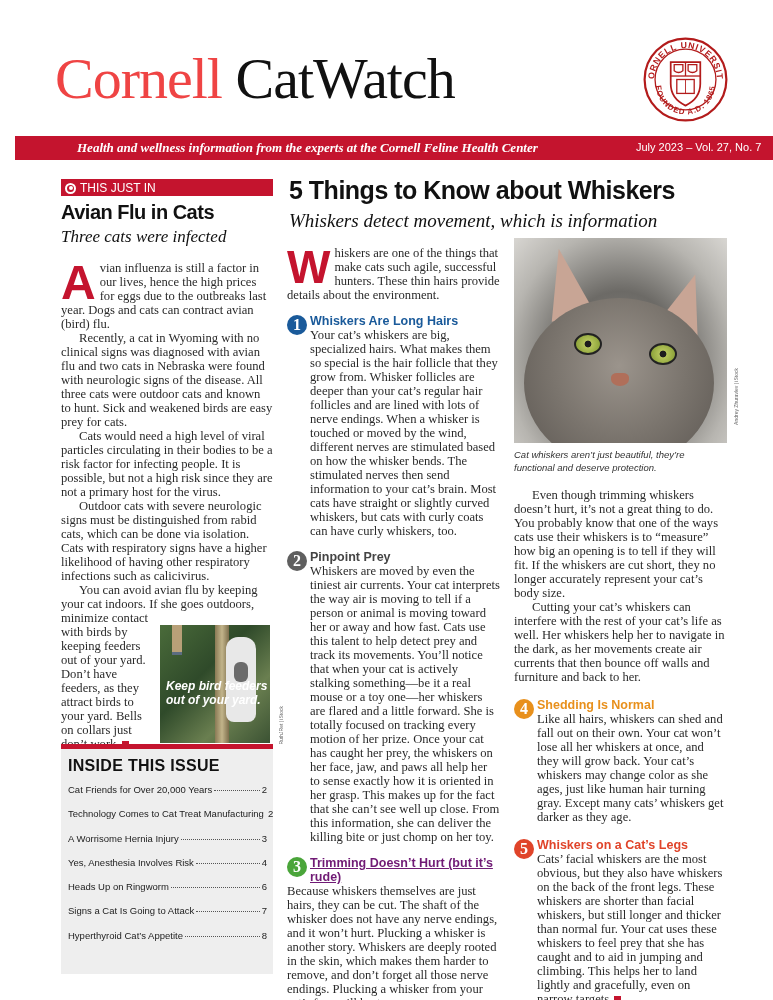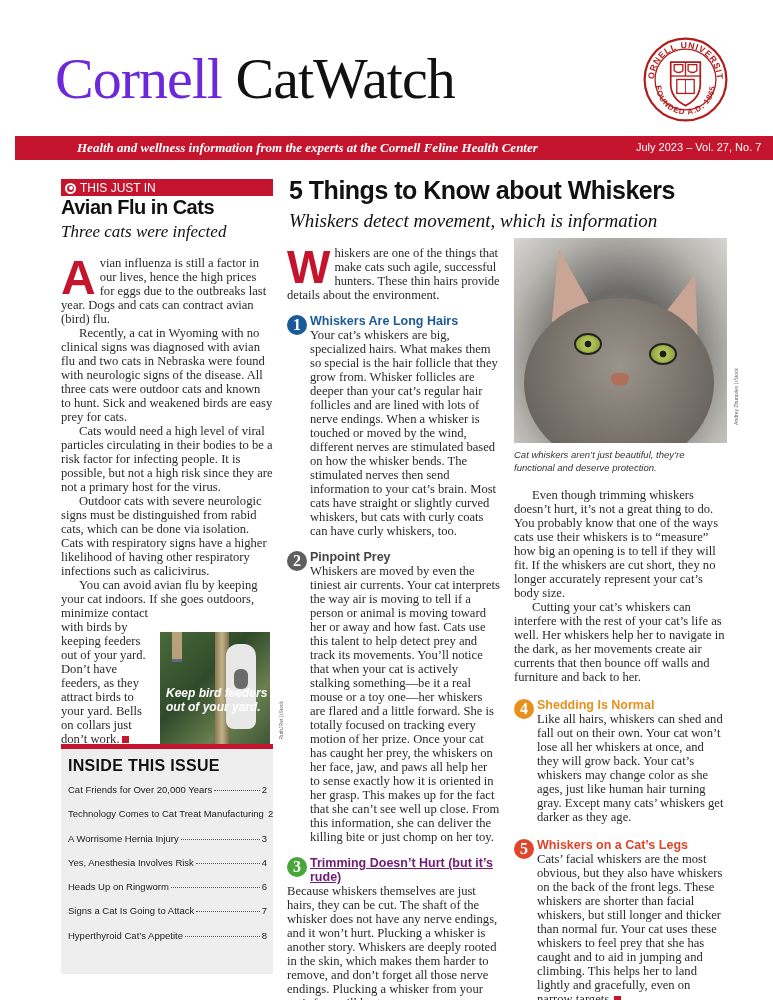--- a/index.html
+++ b/index.html
@@ -1,44 +1,44 @@
 <!DOCTYPE html>
 <html><head>
 <meta charset="utf-8">
 <style>
   * { box-sizing: border-box; margin: 0; padding: 0; }
   html, body { width: 773px; height: 1000px; background: #fff; overflow: hidden; }
   body { position: relative; font-family: "Liberation Serif", "DejaVu Serif", serif; color: #222; }
 
   .masthead { position: absolute; left: 0; top: 0; width: 773px; height: 135px; }
   .mast-title { position: absolute; left: 55px; top: 50px; font-family: "Liberation Serif", serif; font-size: 58px; letter-spacing: -1px; line-height: 1; }
-  .mast-title .t1 { color: #6d28d9; }
+  .mast-title .t1 { color: #ef4444; }
   .mast-title .t2 { color: #111; }
   .seal { position: absolute; left: 642px; top: 36px; width: 87px; height: 87px; }
 
   .banner { position: absolute; left: 0; top: 136px; width: 773px; height: 24px; background: #c4142e; color: #fff; margin-left: 15px; }
   .banner .tag { position: absolute; left: 62px; top: 4px; font-family: "Liberation Serif", serif; font-style: italic; font-weight: bold; font-size: 13px; }
   .banner .issue { position: absolute; left: 621px; top: 5px; font-family: Liberation Sans, sans-serif; font-size: 11px; }
 
   
   .left { position: absolute; left: 61px; top: 179px; width: 212px; }
   .just-in { height: 17px; background: #c4142e; color: #fff; font-family: "Liberation Sans", sans-serif; font-size: 12px; padding: 1px 0 0 4px; display: flex; align-items: center; gap: 4px; }
   .target-icon { width: 11px; height: 11px; border-radius: 50%; border: 2px solid #fff; position: relative; }
   .target-icon::after { content: ""; position: absolute; left: 1.5px; top: 1.5px; width: 4px; height: 4px; border-radius: 50%; background: #fff; }
-  .left h2 { font-family: "Liberation Sans", sans-serif; font-weight: bold; font-size: 20px; color: #111; letter-spacing: -0.5px; }
+  .left h2 { font-family: "Liberation Sans", sans-serif; font-weight: bold; font-size: 20px; margin-top: 5px; color: #111; letter-spacing: -0.5px; }
   .left .sub { font-style: italic; font-size: 17px; margin-top: 3px; color: #111; }
   .body-txt { font-size: 12.6px; line-height: 14px; color: #2a2a2a; }
   .body-txt p { text-indent: 18px; }
   .body-txt p.noind { text-indent: 0; }
   .dropcap { float: left; color: #c4142e; font-family: "Liberation Sans", sans-serif; font-weight: bold; font-size: 48px; line-height: 40px; margin: 2px 4px 0 0; }
   .left .body-txt { margin-top: 14px; }
 
   .wrap-area { position: relative; height: 148px; }
   .wrap-text { width: 96px; }
-  .bird-photo { position: absolute; left: 99px; top: 14px; width: 110px; height: 118px; background: linear-gradient(135deg,#4a6b3a 0%,#2f4a2a 40%,#6a7f50 70%,#3b5233 100%); overflow: hidden; margin-top: 12px; }
+  .bird-photo { position: absolute; left: 99px; top: 14px; width: 110px; height: 118px; background: linear-gradient(135deg,#4a6b3a 0%,#2f4a2a 40%,#6a7f50 70%,#3b5233 100%); overflow: hidden; }
   .bird-photo .tree { position: absolute; left: 55px; top: 0; width: 14px; height: 118px; background: linear-gradient(90deg,#8a7a55,#c2b48a,#7d6e4c); }
   .bird-photo .feeder { position: absolute; left: 12px; top: 0; width: 10px; height: 30px; background: #b8a078; border-bottom: 3px solid #5b6c80; }
   .bird-photo .cat { position: absolute; left: 66px; top: 12px; width: 30px; height: 85px; background: #e8e8e8; border-radius: 12px 12px 8px 8px; }
   .bird-photo .cat::after { content: ""; position: absolute; left: 8px; top: 25px; width: 14px; height: 20px; background: #6b6b6b; border-radius: 6px; }
   .bird-photo .overlay { position: absolute; left: 6px; top: 54px; color: #fff; font-family: "Liberation Sans", sans-serif; font-style: italic; font-weight: bold; font-size: 12px; line-height: 14px; }
   .credit { position: absolute; font-family: "Liberation Sans", sans-serif; font-size: 5px; color: #666; writing-mode: vertical-rl; transform: rotate(180deg); }
   .end-mark { display: inline-block; width: 7px; height: 7px; background: #c4142e; margin-left: 2px; }
 
   .toc { position: absolute; left: 61px; top: 744px; width: 212px; height: 230px; background: #eeeeee; border-top: 5px solid #c4142e; padding: 8px 6px 0 7px; }
   .toc h3 { font-family: "Liberation Sans", sans-serif; font-weight: 900; font-size: 16px; color: #111; letter-spacing: 0.3px; margin-bottom: 9px; }

